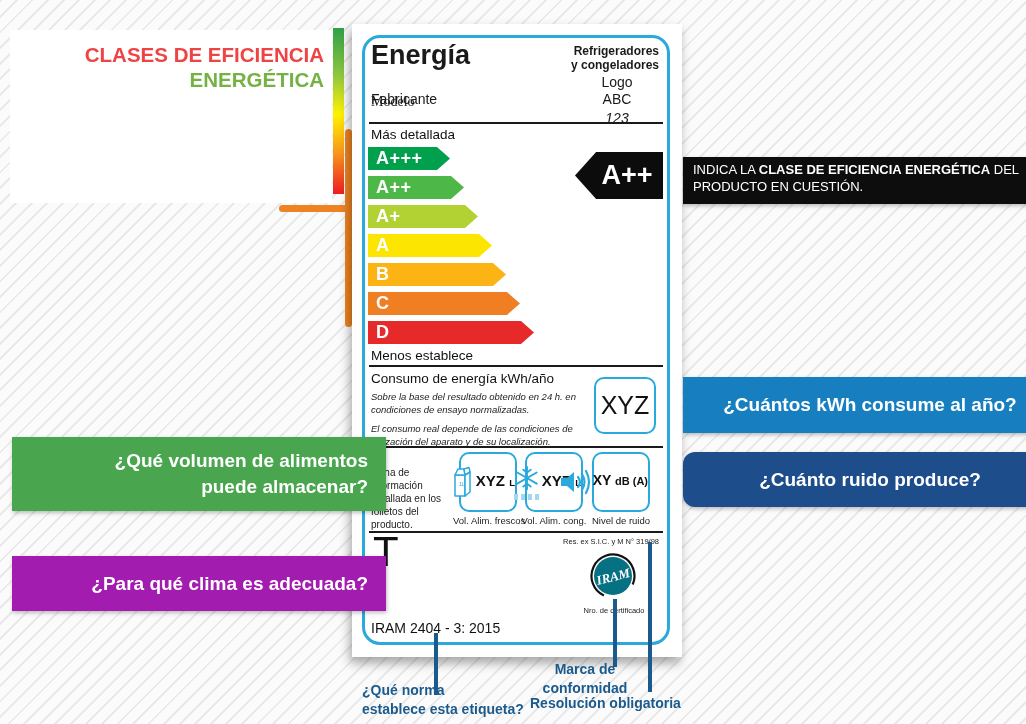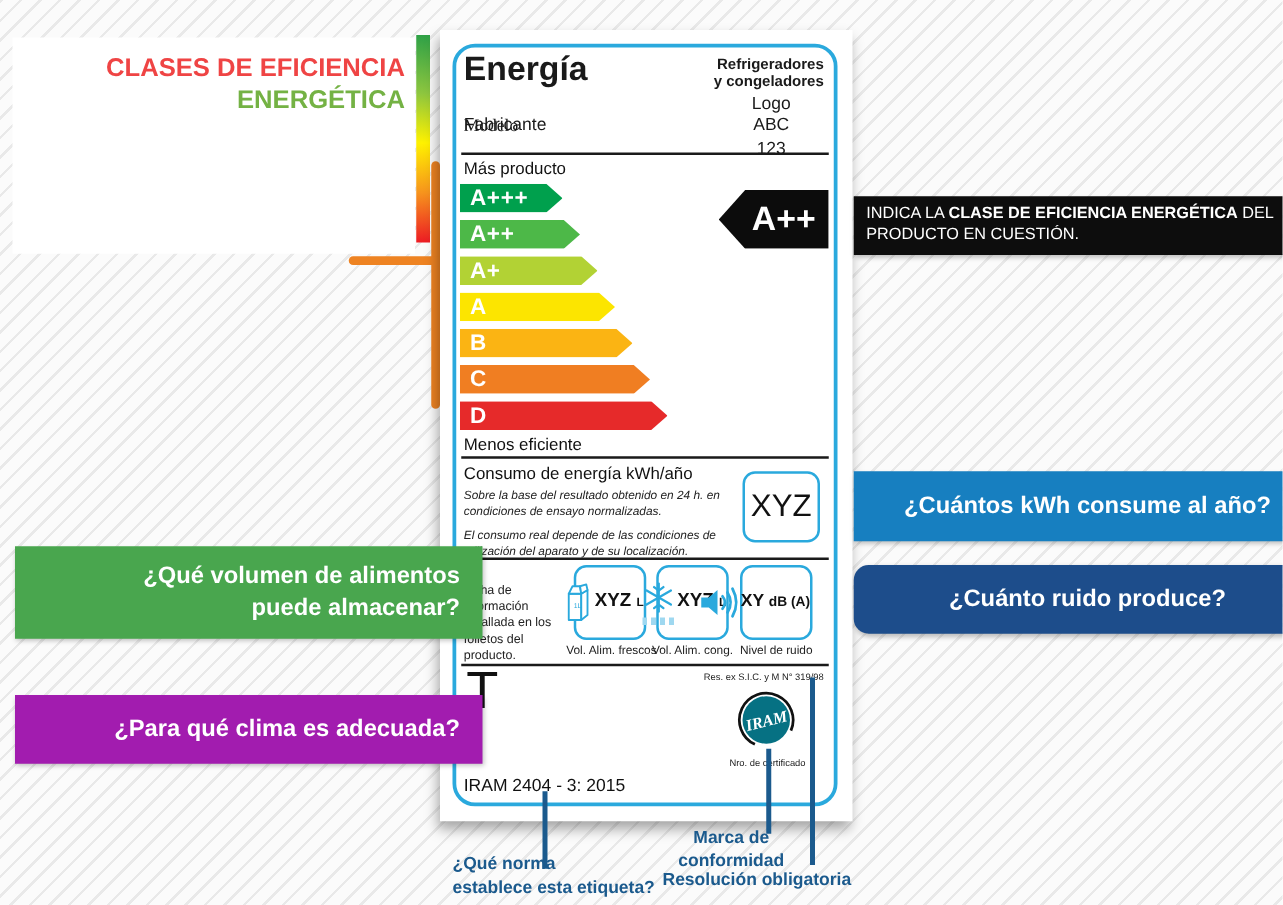--- a/index.html
+++ b/index.html
@@ -103,24 +103,24 @@
 <div class="abs label-card">
   <div class="abs lbl-title">Energía</div>
   <div class="abs lbl-cat">
     <div>Refrigeradores</div>
     <div>y congeladores</div>
   </div>
   <div class="abs rcol" style="top:36px;">Logo</div>
   <div class="abs lrow" style="top:53px;">Fabricante</div>
   <div class="abs rcol" style="top:53px;">ABC</div>
   <div class="abs lrow" style="top:56px;font-family:Liberation Serif, serif;">Modelo</div>
-  <div class="abs rcol" style="top:72px;">123</div>
+  <div class="abs rcol" style="top:72px;font-style:italic;">123</div>
   <div class="abs divider" style="top:84px;"></div>
 
-  <div class="abs small-cap" style="top:89px;">Más producto</div>
+  <div class="abs small-cap" style="top:89px;">Más detallada</div>
   <div class="abs" id="class-arrows">
       <div class="arrow-row" style="top: 0px;">
         <div class="class-arrow" style="width: 82px; background: rgb(0, 160, 77);">
           <span>A+++</span>
         </div>
       </div>
       <div class="arrow-row" style="top: 29px;">
         <div class="class-arrow" style="width: 96px; background: rgb(77, 184, 72);">
           <span>A++</span>
         </div>
@@ -145,21 +145,21 @@
           <span>C</span>
         </div>
       </div>
       <div class="arrow-row" style="top: 174px;">
         <div class="class-arrow" style="width: 166px; background: rgb(230, 42, 42);">
           <span>D</span>
         </div>
       </div>
     </div>
   <div class="abs rating-arrow" style="background: rgb(12, 12, 12);">A++</div>
-  <div class="abs small-cap" style="top:310px;">Menos eficiente</div>
+  <div class="abs small-cap" style="top:310px;">Menos establece</div>
   <div class="abs divider" style="top:327px;"></div>
 
   <div class="abs small-cap" style="top:333px;">Consumo de energía kWh/año</div>
   <div class="abs note" style="top:353px;">Sobre la base del resultado obtenido en 24 h. en condiciones de ensayo normalizadas.</div>
   <div class="abs note" style="top:385px;">El consumo real depende de las condiciones de utilización del aparato y de su localización.</div>
   <div class="abs xyz-box">XYZ</div>
   <div class="abs divider" style="top:408px;"></div>
 
   <div class="abs" style="left:6px;top:428px;width:92px;font-size:10px;line-height:1.3;color:#222;">Ficha de información detallada en los folletos del producto.</div>
 

